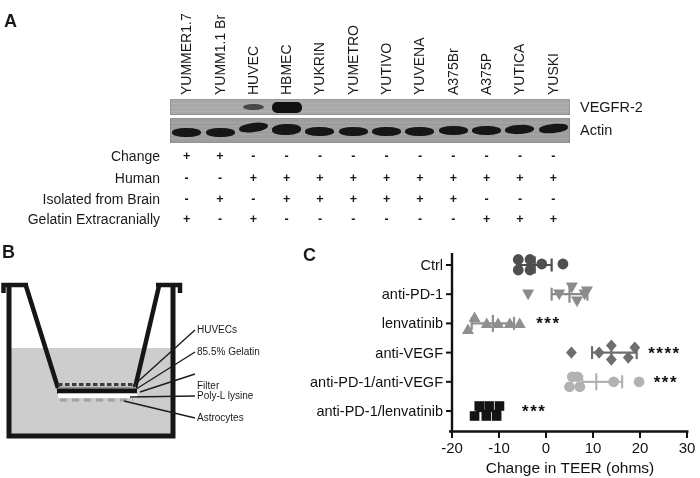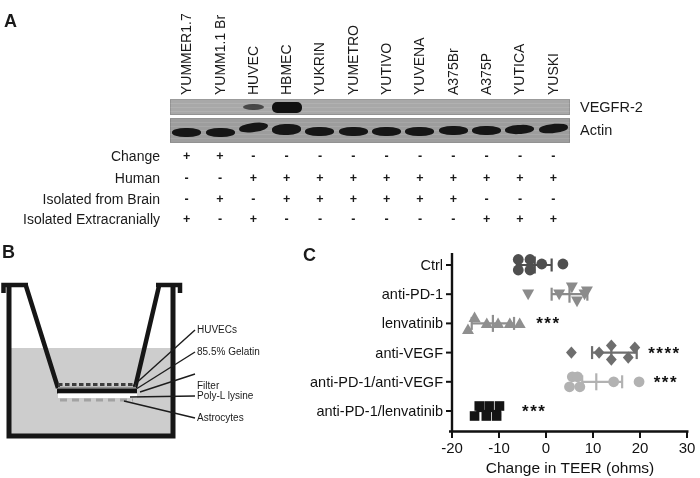--- a/index.html
+++ b/index.html
@@ -94,21 +94,21 @@
       <div class="trait-val" style="top: 190.5px; left: 245.33px;">-</div>
       <div class="trait-val" style="top: 190.5px; left: 278.66px;">+</div>
       <div class="trait-val" style="top: 190.5px; left: 311.99px;">+</div>
       <div class="trait-val" style="top: 190.5px; left: 345.32px;">+</div>
       <div class="trait-val" style="top: 190.5px; left: 378.65px;">+</div>
       <div class="trait-val" style="top: 190.5px; left: 411.98px;">+</div>
       <div class="trait-val" style="top: 190.5px; left: 445.31px;">+</div>
       <div class="trait-val" style="top: 190.5px; left: 478.64px;">-</div>
       <div class="trait-val" style="top: 190.5px; left: 511.97px;">-</div>
       <div class="trait-val" style="top: 190.5px; left: 545.3px;">-</div>
-      <div class="trait-label" style="top: 210.5px;">Isolated Extracranially</div>
+      <div class="trait-label" style="top: 210.5px;">Gelatin Extracranially</div>
       <div class="trait-val" style="top: 210.5px; left: 178.67px;">+</div>
       <div class="trait-val" style="top: 210.5px; left: 212px;">-</div>
       <div class="trait-val" style="top: 210.5px; left: 245.33px;">+</div>
       <div class="trait-val" style="top: 210.5px; left: 278.66px;">-</div>
       <div class="trait-val" style="top: 210.5px; left: 311.99px;">-</div>
       <div class="trait-val" style="top: 210.5px; left: 345.32px;">-</div>
       <div class="trait-val" style="top: 210.5px; left: 378.65px;">-</div>
       <div class="trait-val" style="top: 210.5px; left: 411.98px;">-</div>
       <div class="trait-val" style="top: 210.5px; left: 445.31px;">-</div>
       <div class="trait-val" style="top: 210.5px; left: 478.64px;">+</div>

